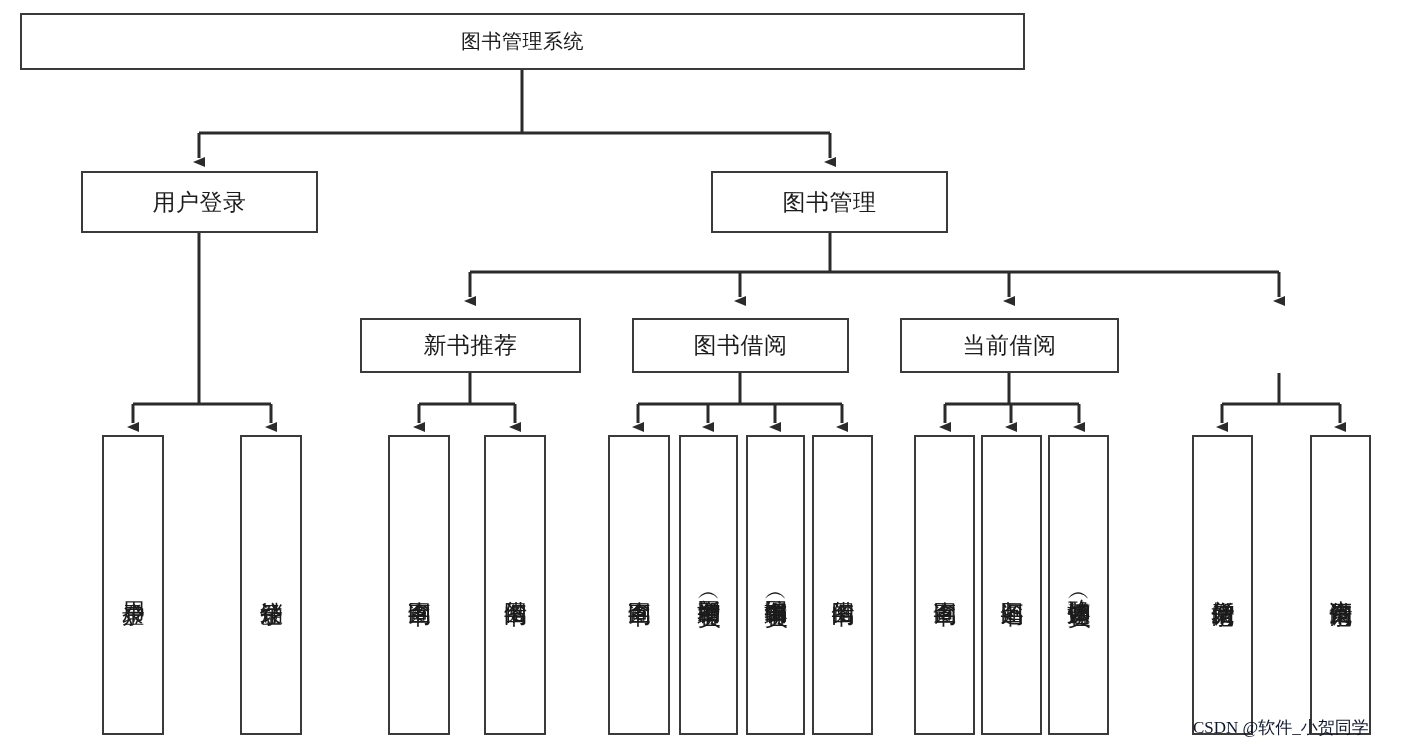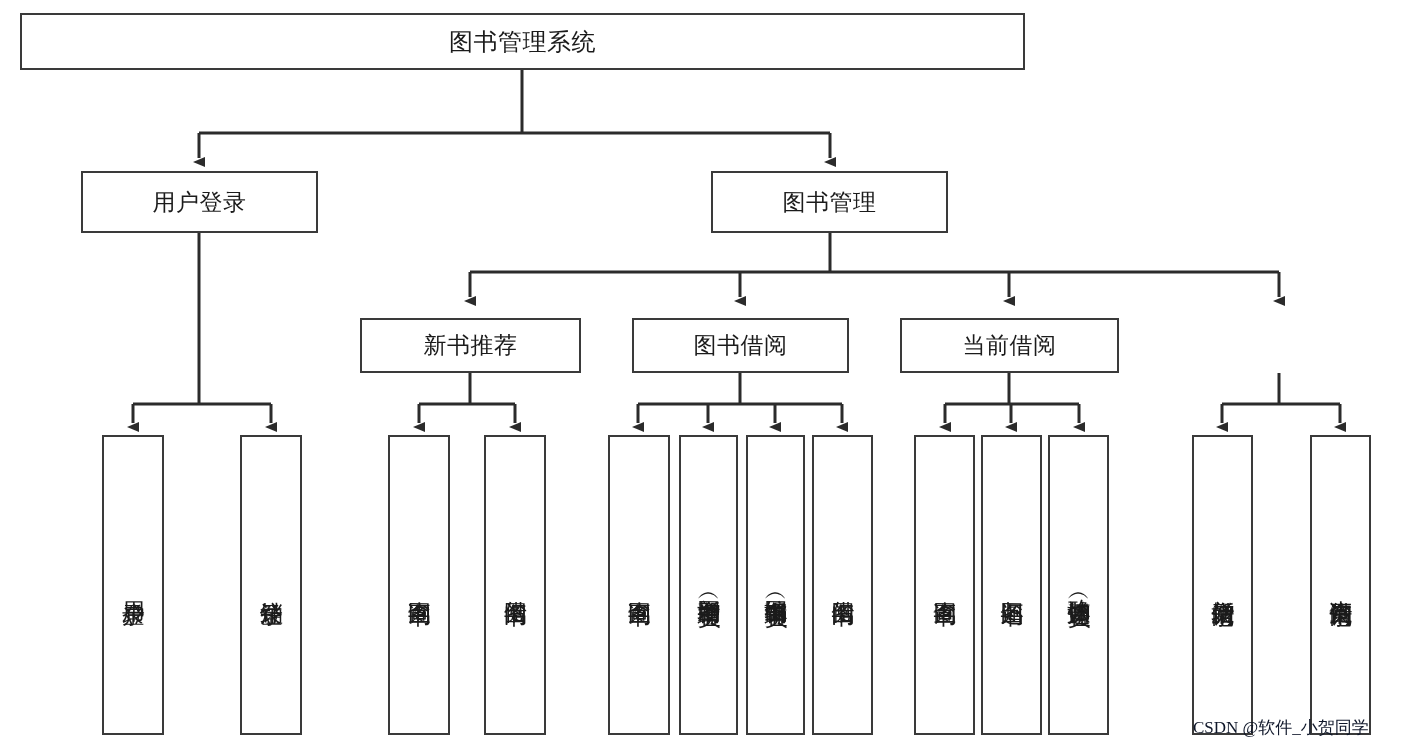--- a/index.html
+++ b/index.html
@@ -34,21 +34,21 @@
     justify-content: center;
     color: #1b1b1b;
     z-index: 2;
   }
   .node-h {
     font-size: 23px;
     letter-spacing: 0.5px;
     white-space: nowrap;
   }
   .node-root {
-    font-size: 24px;
+    font-size: 20px;
   }
   .node-v {
     writing-mode: vertical-rl;
     text-orientation: upright;
     font-size: 23px;
     line-height: 1.12;
     letter-spacing: 1px;
     padding: 6px 0;
     text-align: center;
   }

